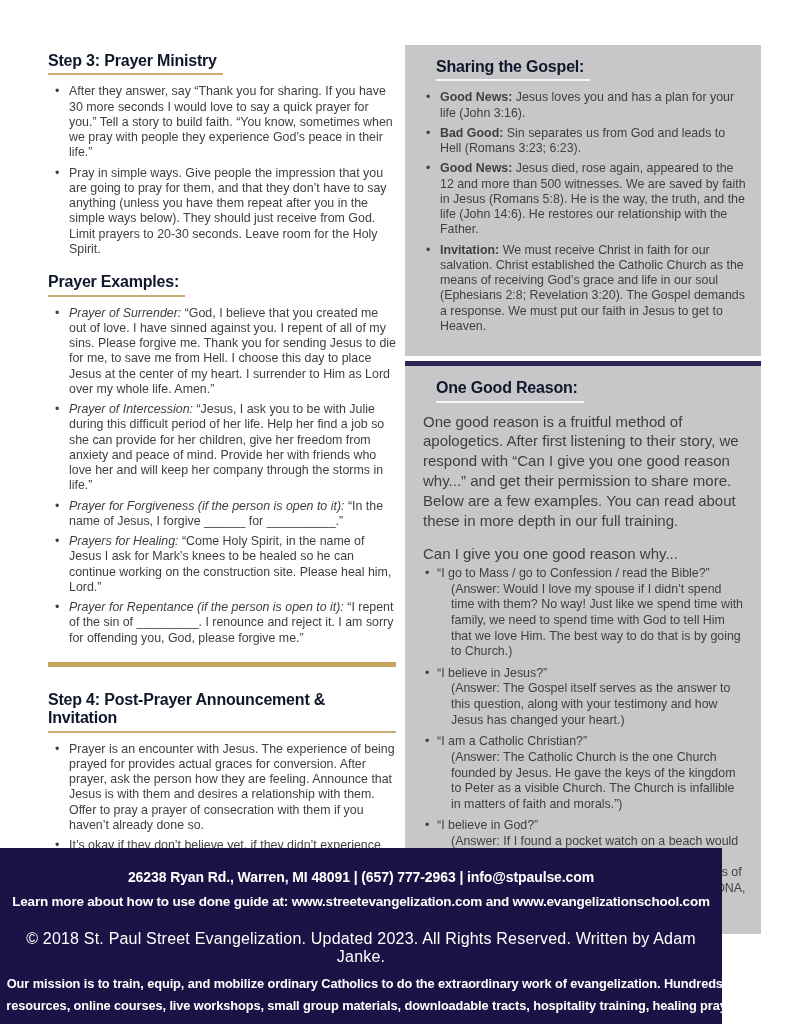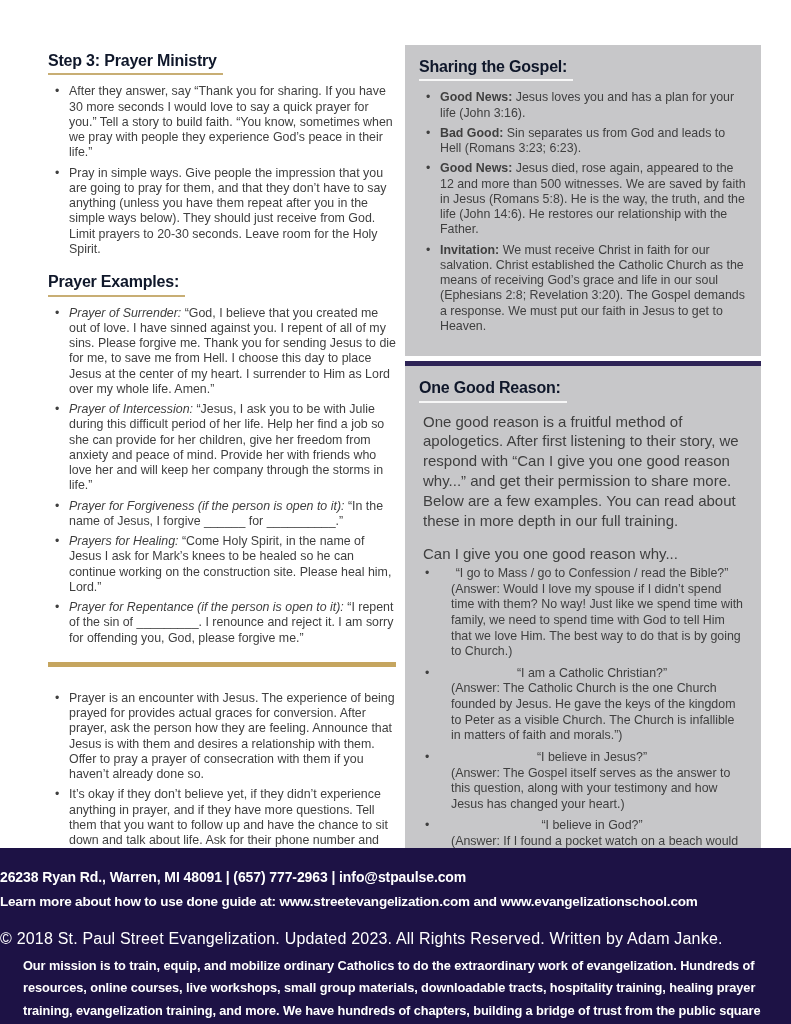--- a/index.html
+++ b/index.html
@@ -37,20 +37,21 @@
     font-weight: bold;
     letter-spacing: -0.2px;
     color: #0f172a;
     border-bottom: 2px solid #c8ae74;
     padding-bottom: 3px;
     padding-right: 6px;
     line-height: 1.15;
   }
   .panel .section-heading {
     border-bottom-color: rgba(255,255,255,0.85);
+    margin-left: 17px;
   }
 
   
   .bullets {
     list-style: none;
     margin: 0 0 14px 0;
     padding: 0;
     font-size: 12.4px;
     line-height: 1.23;
   }
@@ -100,30 +101,31 @@
   .qa-list li {
     position: relative;
     padding-left: 12px;
     margin-bottom: 6px;
   }
   .qa-list li::before {
     content: "\2022";
     position: absolute;
     left: 0; top: 0;
   }
-  .qa-question { display: block; text-align: center; }
+  .qa-question { display: block; }
   .qa-answer { display: block; margin-left: 14px; }
 
   
   .footer {
     position: absolute;
     left: 0; top: 848px;
-    width: 791px; height: 176px;
+    width: 722px; height: 176px;
     background: #1d1245;
     color: #ffffff;
+    text-align: center;
   }
   .footer .contact-line {
     padding-top: 21px;
     font-size: 14px;
     font-weight: bold;
     letter-spacing: -0.1px;
   }
   .footer .learn-line {
     margin-top: 9px;
     font-size: 13.5px;
@@ -166,20 +168,23 @@
     <ul class="bullets">
       <li><span class="lead-italic">Prayer of Surrender:</span> <span>“God, I believe that you created me out of love. I have sinned against you. I repent of all of my sins. Please forgive me. Thank you for sending Jesus to die for me, to save me from Hell. I choose this day to place Jesus at the center of my heart. I surrender to Him as Lord over my whole life. Amen.”</span></li>
       <li><span class="lead-italic">Prayer of Intercession:</span> <span>“Jesus, I ask you to be with Julie during this difficult period of her life. Help her find a job so she can provide for her children, give her freedom from anxiety and peace of mind. Provide her with friends who love her and will keep her company through the storms in life.”</span></li>
       <li><span class="lead-italic">Prayer for Forgiveness (if the person is open to it):</span> <span>“In the name of Jesus, I forgive ______ for __________.”</span></li>
       <li><span class="lead-italic">Prayers for Healing:</span> <span>“Come Holy Spirit, in the name of Jesus I ask for Mark’s knees to be healed so he can continue working on the construction site. Please heal him, Lord.”</span></li>
       <li><span class="lead-italic">Prayer for Repentance (if the person is open to it):</span> <span>“I repent of the sin of _________. I renounce and reject it. I am sorry for offending you, God, please forgive me.”</span></li>
     </ul>
 
     <div class="gold-divider"></div>
 
+    <div class="heading-wrap">
+      <span class="section-heading">Step 4: Post-Prayer Announcement &amp; Invitation</span>
+    </div>
     <ul class="bullets">
       <li>Prayer is an encounter with Jesus. The experience of being prayed for provides actual graces for conversion. After prayer, ask the person how they are feeling. Announce that Jesus is with them and desires a relationship with them. Offer to pray a prayer of consecration with them if you haven’t already done so.</li>
       <li>It’s okay if they don’t believe yet, if they didn’t experience anything in prayer, and if they have more questions. Tell them that you want to follow up and have the chance to sit down and talk about life. Ask for their phone number and email, and give yours to them. Follow where the Holy Spirit leads you in a conversation.</li>
     </ul>
 
   </div>
 
   <div class="right-col">
 
     <div class="panel">
@@ -201,26 +206,26 @@
         <span class="section-heading">One Good Reason:</span>
       </div>
       <p>One good reason is a fruitful method of apologetics. After first listening to their story, we respond with “Can I give you one good reason why...” and get their permission to share more. Below are a few examples. You can read about these in more depth in our full training.</p>
       <p class="prompt">Can I give you one good reason why...</p>
       <ul class="qa-list">
         <li>
           <span class="qa-question">“I go to Mass / go to Confession / read the Bible?”</span>
           <span class="qa-answer">(Answer: Would I love my spouse if I didn’t spend time with them? No way! Just like we spend time with family, we need to spend time with God to tell Him that we love Him. The best way to do that is by going to Church.)</span>
         </li>
         <li>
+          <span class="qa-question">“I believe in Jesus?”</span>
+          <span class="qa-answer">(Answer: The Gospel itself serves as the answer to this question, along with your testimony and how Jesus has changed your heart.)</span>
+        </li>
+        <li>
           <span class="qa-question">“I am a Catholic Christian?”</span>
           <span class="qa-answer">(Answer: The Catholic Church is the one Church founded by Jesus. He gave the keys of the kingdom to Peter as a visible Church. The Church is infallible in matters of faith and morals.”)</span>
-        </li>
-        <li>
-          <span class="qa-question">“I believe in Jesus?”</span>
-          <span class="qa-answer">(Answer: The Gospel itself serves as the answer to this question, along with your testimony and how Jesus has changed your heart.)</span>
         </li>
         <li>
           <span class="qa-question">“I believe in God?”</span>
           <span class="qa-answer">(Answer: If I found a pocket watch on a beach would any reasonable person believe that pocket watch came together on its own by evolution over billions of years? No way. It has a creator. What about our DNA, the language of the body?)</span>
         </li>
       </ul>
     </div>
 
   </div>
 

